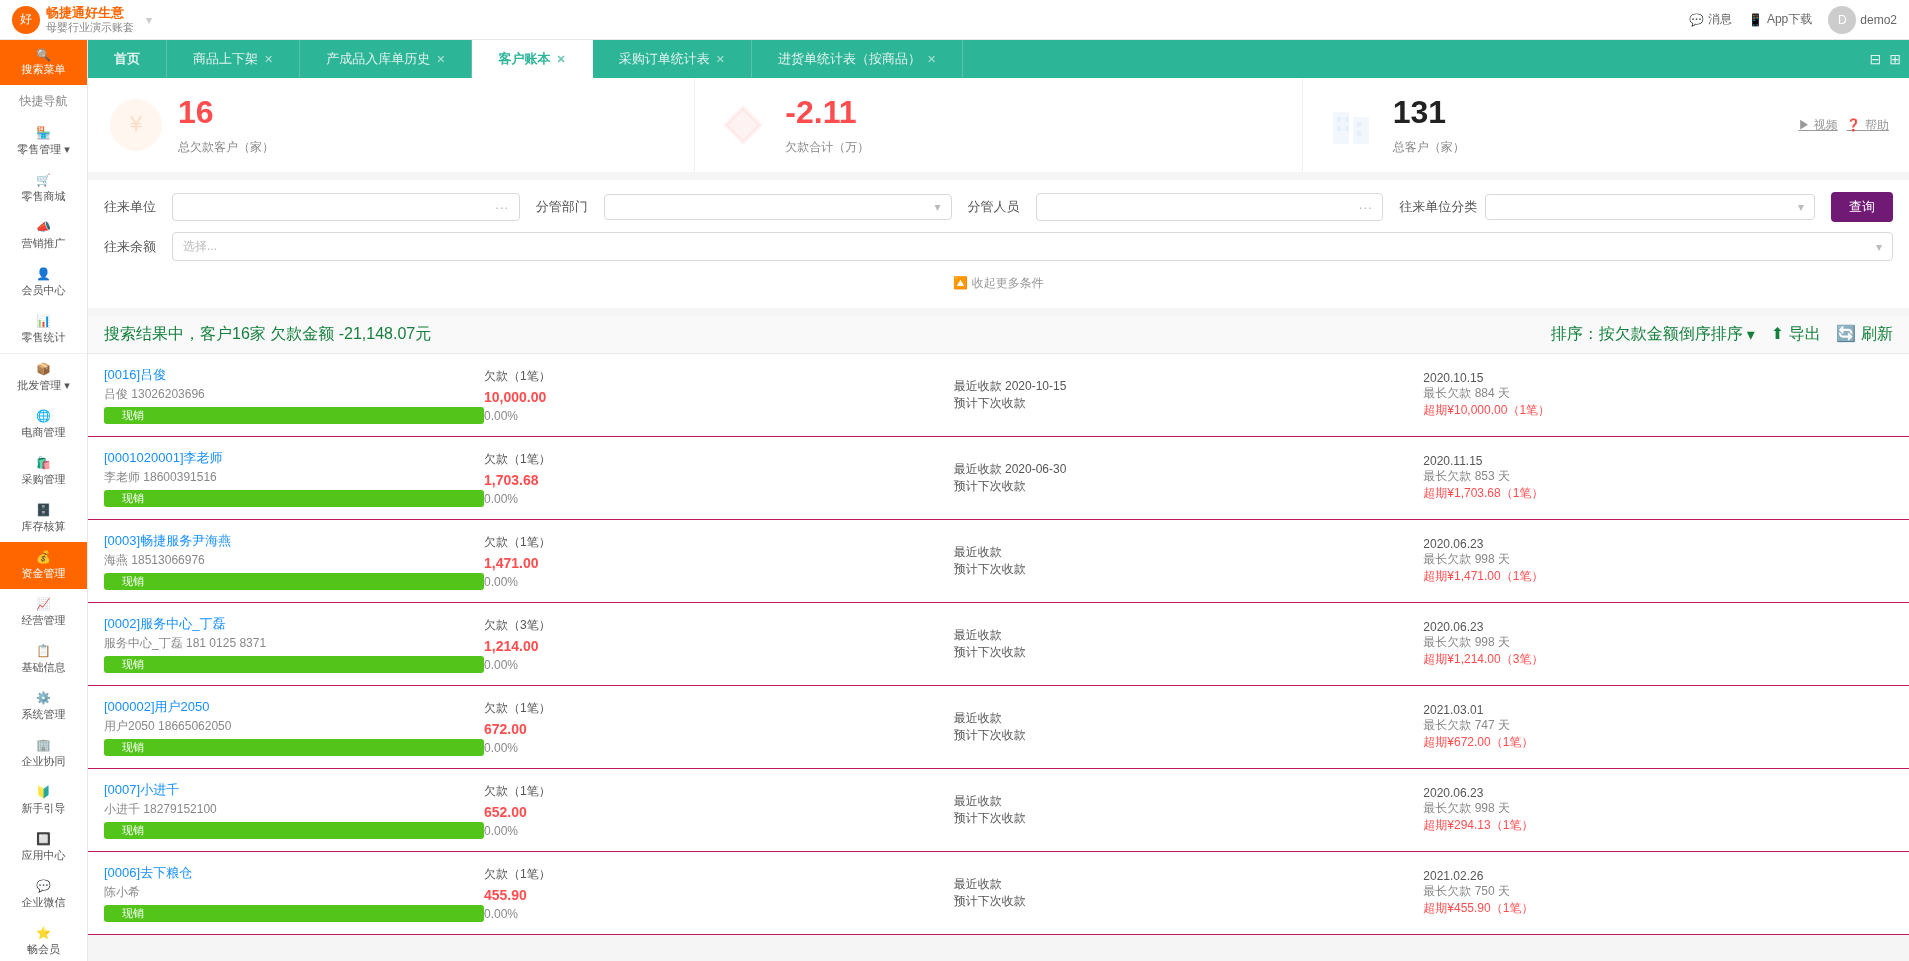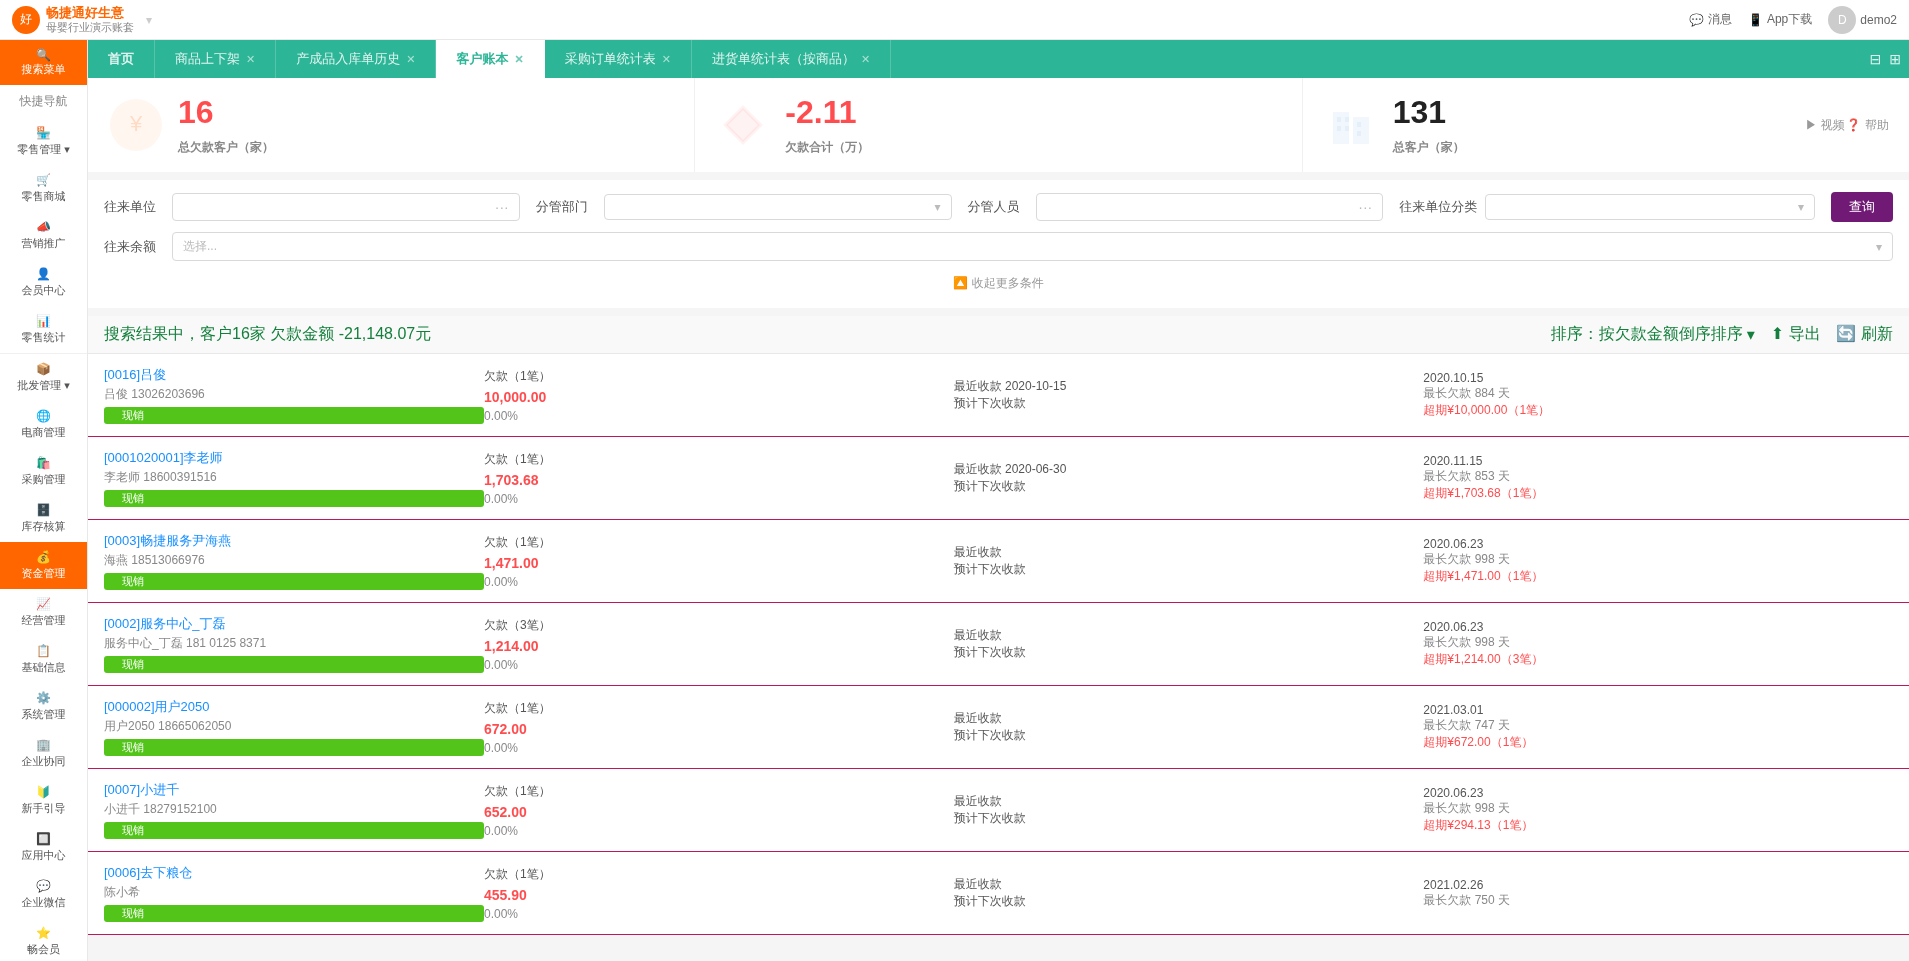--- a/index.html
+++ b/index.html
@@ -22,43 +22,43 @@
     .sidebar-search { padding: 8px 4px; background: #ff6600; color: white; text-align: center; font-size: 12px; cursor: pointer; }
     .sidebar-item { padding: 8px 4px; text-align: center; font-size: 12px; color: #555; cursor: pointer; display: flex; flex-direction: column; align-items: center; gap: 2px; }
     .sidebar-item.active { background: #ff6600; color: white; }
     .nav-group { border-bottom: 1px solid #f0f0f0; }
 
     
     .content-area { flex: 1; display: flex; flex-direction: column; overflow: hidden; }
 
     
     .tabs-bar { background: #2db597; display: flex; align-items: center; height: 38px; flex-shrink: 0; overflow-x: auto; }
-    .tab-item { padding: 0 20px; height: 40px; display: flex; align-items: center; gap: 6px; font-size: 13px; color: rgba(255,255,255,0.85); cursor: pointer; white-space: nowrap; border-right: 1px solid rgba(255,255,255,0.2); }
+    .tab-item { padding: 0 26px; height: 40px; display: flex; align-items: center; gap: 6px; font-size: 13px; color: rgba(255,255,255,0.85); cursor: pointer; white-space: nowrap; border-right: 1px solid rgba(255,255,255,0.2); }
     .tab-item.active { background: #fff; color: #2db597; font-weight: bold; }
     .tab-close { font-size: 11px; opacity: 0.7; }
     .tab-item.home { font-weight: bold; }
     .tabs-right { margin-left: auto; display: flex; align-items: center; gap: 8px; padding-right: 8px; }
     .tabs-right-btn { color: rgba(255,255,255,0.85); cursor: pointer; font-size: 14px; }
 
     
     .page-content { flex: 1; overflow-y: auto; background: #f5f5f5; padding: 0; }
 
     
     .stats-row { display: flex; background: #fff; margin-bottom: 8px; }
     .stat-card { flex: 1; padding: 16px 20px; display: flex; align-items: center; gap: 14px; border-right: 1px solid #f0f0f0; }
     .stat-card:last-child { border-right: none; }
     .stat-icon { width: 56px; height: 56px; display: flex; align-items: center; justify-content: center; }
     .stat-icon svg { opacity: 0.4; }
     .stat-info { flex: 1; }
     .stat-number { font-size: 32px; font-weight: bold; }
     .stat-number.red { color: #ff4d4f; }
     .stat-number.negative { color: #ff4d4f; }
     .stat-number.black { color: #222; }
-    .stat-label { font-size: 12px; color: #888; margin-top: 8px; font-weight: bold; }
-    .stat-actions { display: flex; gap: 2px; font-size: 12px; color: #999; }
+    .stat-label { font-size: 12px; color: #888; margin-top: 8px; }
+    .stat-actions { display: flex; gap: 9px; font-size: 12px; color: #999; text-decoration: underline; }
     .stat-actions span { cursor: pointer; }
 
     
     .filter-area { background: #fff; padding: 12px 16px; margin-bottom: 8px; }
     .filter-row { display: flex; align-items: center; gap: 16px; margin-bottom: 10px; }
     .filter-item { display: flex; align-items: center; gap: 8px; flex: 1; }
     .filter-label { font-size: 13px; color: #555; white-space: nowrap; min-width: 60px; }
     .filter-input { flex: 1; border: 1px solid #d9d9d9; border-radius: 4px; padding: 5px 10px; font-size: 12px; color: #333; display: flex; align-items: center; justify-content: space-between; cursor: pointer; background: #fff; }
     .filter-input input { border: none; outline: none; width: 100%; font-size: 12px; }
     .filter-select { flex: 1; border: 1px solid #d9d9d9; border-radius: 4px; padding: 5px 10px; font-size: 12px; color: #333; background: #fff; display: flex; align-items: center; justify-content: space-between; cursor: pointer; }
@@ -508,19 +508,20 @@
             <span class="debt-amount">455.90</span>
             <span class="debt-percent">0.00%</span>
           </div>
           <div class="cell">
             <span class="collection-row">最近收款</span>
             <span class="collection-row">预计下次收款</span>
           </div>
           <div class="cell">
             <span class="overdue-date">2021.02.26</span>
             <span class="overdue-days">最长欠款 750 天</span>
+            <span class="overdue-amount">超期¥455.90（1笔）</span>
           </div>
         </div>
 
       </div>
     </div>
   </div>
 </div>
 
 </body></html>

